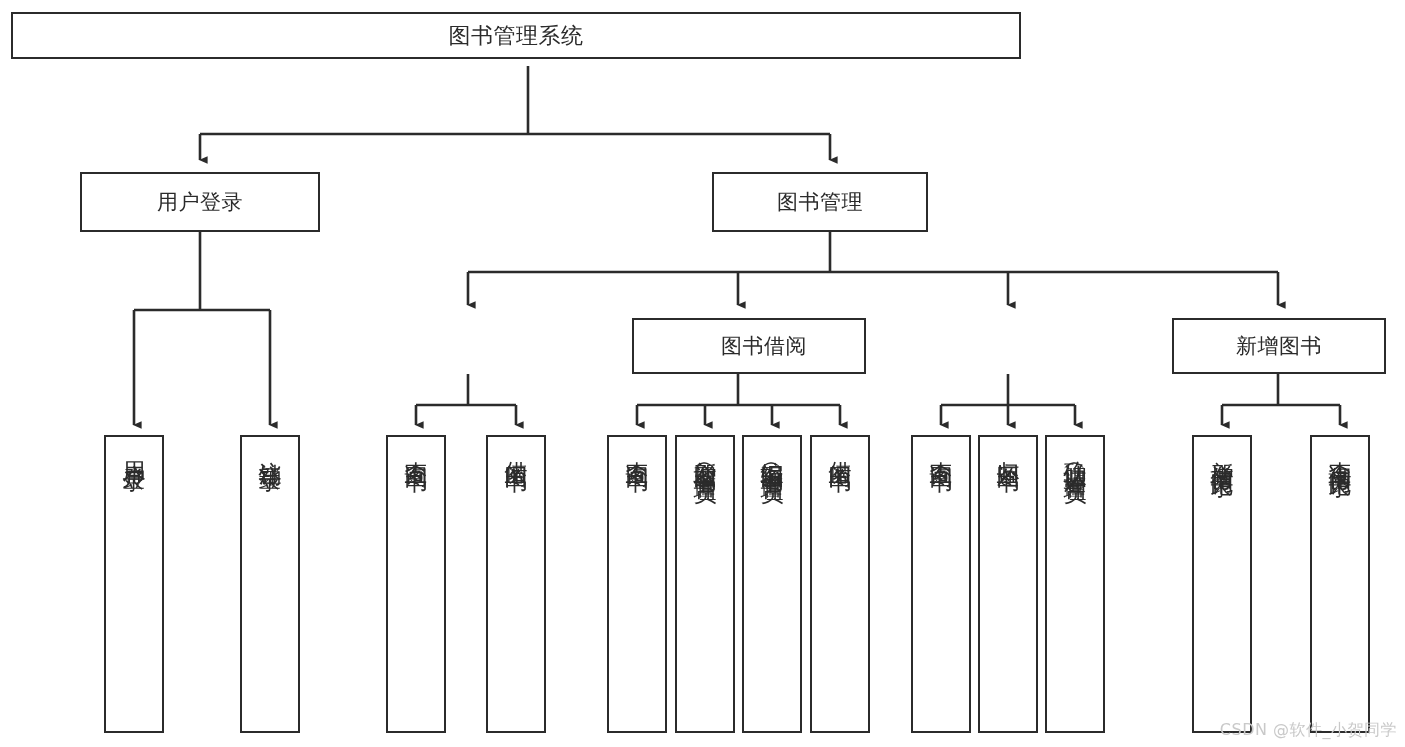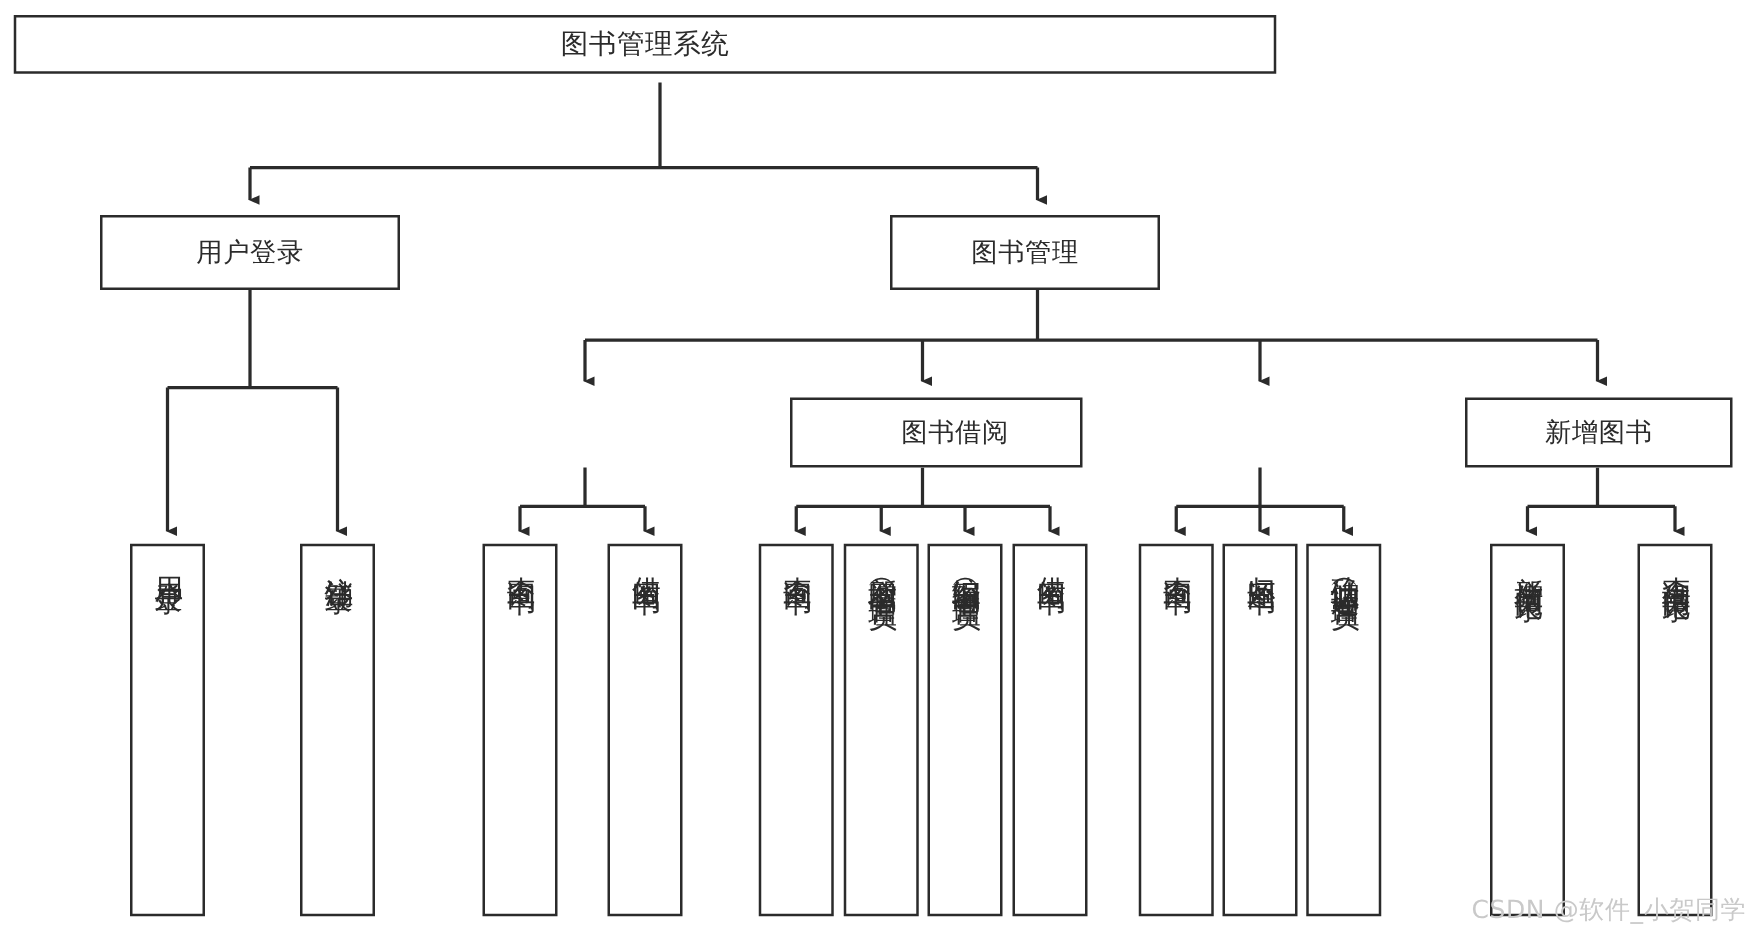--- a/index.html
+++ b/index.html
@@ -60,21 +60,21 @@
     text-orientation: upright;
     font-size: 23px;
     letter-spacing: 3px;
     line-height: 1;
     margin: 0 auto;
   }
   #watermark {
     position: absolute;
     right: 8px;
     bottom: 6px;
-    font-size: 20px;
+    font-size: 16px;
     color: #c9c9c9;
     letter-spacing: 0.5px;
     user-select: none;
     white-space: nowrap;
   }
 </style>
 </head>
 <body>
 
 <div id="diagram-root">

